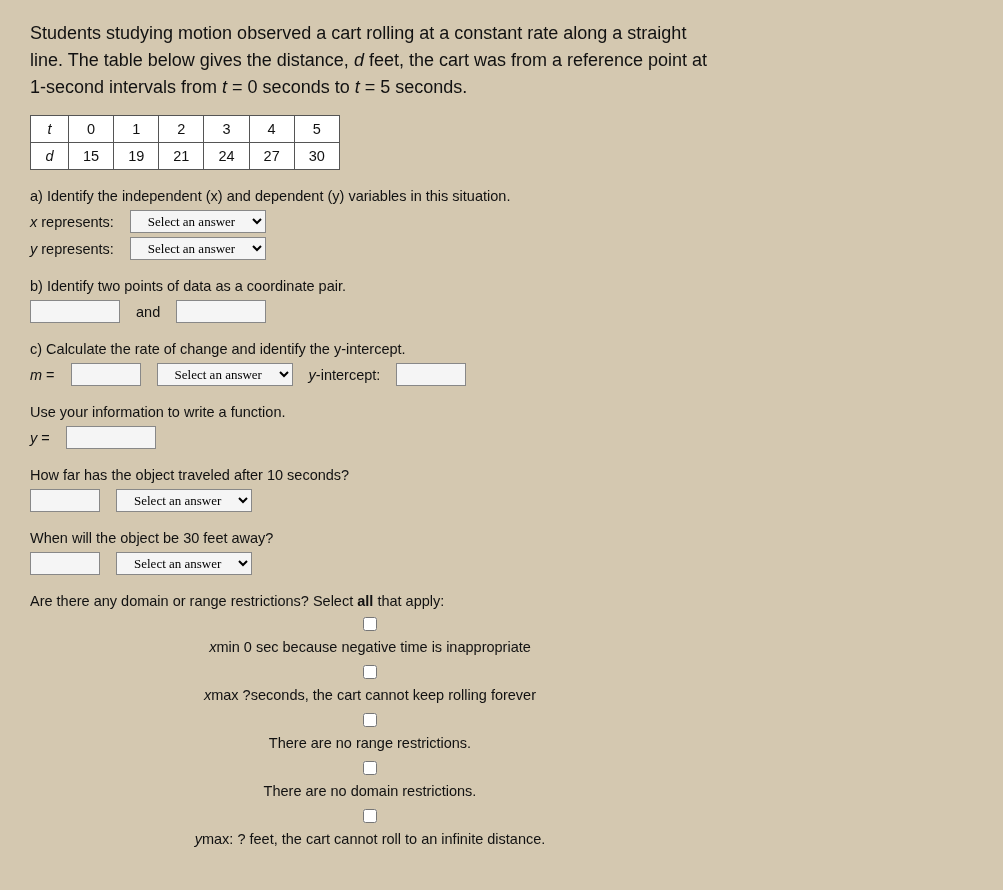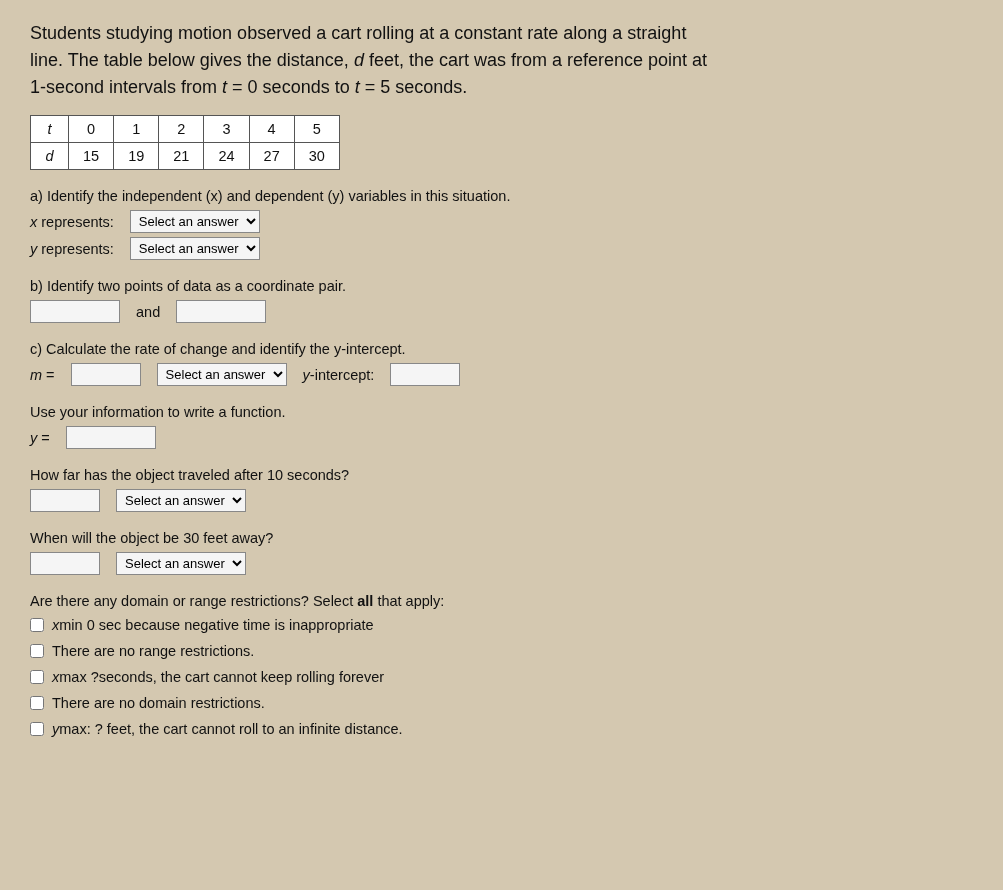--- a/index.html
+++ b/index.html
@@ -48,24 +48,25 @@
     .row-inline {
       display: flex;
       align-items: center;
       gap: 16px;
       margin-bottom: 4px;
       font-size: 14.5px;
     }
     select.answer-select {
       border: 1px solid #888;
       background: #f5f5f5;
-      padding: 2px 4px;
+      padding: 2px 13px;
       font-size: 13px;
       cursor: pointer;
       min-width: 130px;
+      font-family: Liberation Serif, serif;
     }
     input.answer-input {
       border: 1px solid #888;
       background: #f5f5f5;
       padding: 3px 6px;
       font-size: 13px;
       width: 90px;
     }
     input.answer-input-sm {
       border: 1px solid #888;
@@ -75,20 +76,21 @@
       width: 70px;
     }
     .italic { font-style: italic; }
     
     .checkbox-row {
       display: flex;
       align-items: center;
       gap: 8px;
       margin-bottom: 10px;
       font-size: 14.5px;
+      flex-direction: column;
     }
     .checkbox-row input[type="checkbox"] {
       width: 14px;
       height: 14px;
       cursor: pointer;
     }
     .section-label {
       font-size: 14.5px;
       margin-bottom: 8px;
     }
@@ -196,30 +198,30 @@
       Are there any domain or range restrictions? Select <strong>all</strong> that apply:
     </p>
 
     <div class="checkbox-row">
       <input type="checkbox" style="">
       <span><em>x</em>min 0 sec because negative time is inappropriate</span>
     </div>
 
     <div class="checkbox-row">
       <input type="checkbox" style="">
+      <span><em>x</em>max ?seconds, the cart cannot keep rolling forever</span>
+    </div>
+
+    <div class="checkbox-row">
+      <input type="checkbox" style="">
       <span>There are no range restrictions.</span>
     </div>
 
     <div class="checkbox-row">
       <input type="checkbox" style="">
-      <span><em>x</em>max ?seconds, the cart cannot keep rolling forever</span>
-    </div>
-
-    <div class="checkbox-row">
-      <input type="checkbox" style="">
       <span>There are no domain restrictions.</span>
     </div>
 
     <div class="checkbox-row">
       <input type="checkbox" style="">
       <span><em>y</em>max: ? feet, the cart cannot roll to an infinite distance.</span>
     </div>
   </div>
 
 </div>

